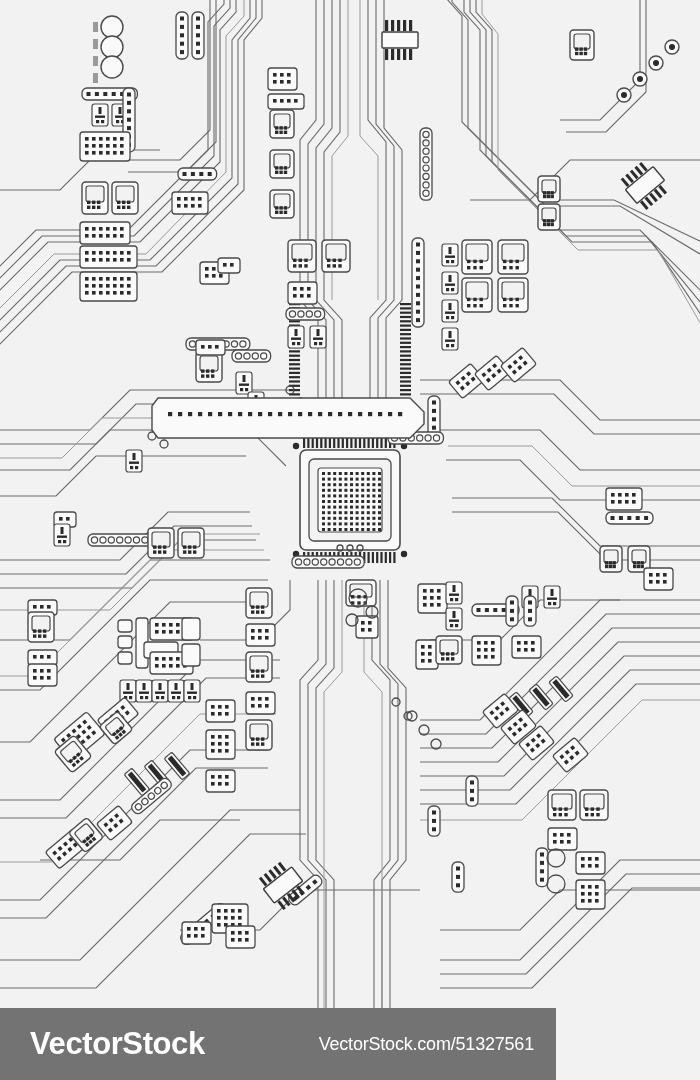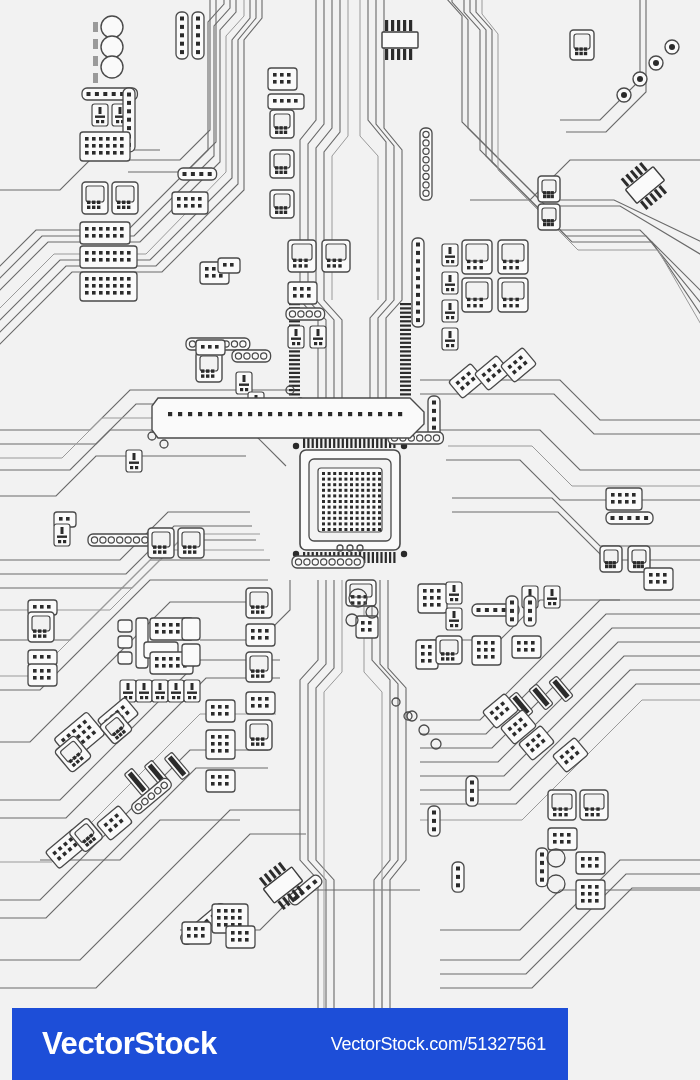--- a/index.html
+++ b/index.html
@@ -1,20 +1,20 @@
 <!DOCTYPE html>
 <html><head>
 <meta charset="utf-8">
 <style>
   html,body{margin:0;padding:0;background:#fff;}
   body{font-family:"Liberation Sans",sans-serif;}
   #stage{position:relative;width:700px;height:1080px;overflow:hidden;background:#f2f2f2;}
   #board{position:absolute;left:0;top:0;width:700px;height:1008px;overflow:hidden;background:#f2f2f2;}
   #board svg{display:block;width:700px;height:1008px;}
-  #footer{position:absolute;left:12px;top:1008px;width:556px;height:72px;background:#1d4ed8;}
+  #footer{position:absolute;left:0;top:1008px;width:556px;height:72px;background:#737373;}
   .f-brand{position:absolute;left:30px;top:50%;transform:translateY(-50%);
     color:#fff;font-size:31px;font-weight:700;letter-spacing:-0.4px;
     font-family:"Liberation Sans",sans-serif;white-space:nowrap;}
   .f-url{position:absolute;right:22px;top:50%;transform:translateY(-50%);
     color:#fff;font-size:18px;font-weight:400;letter-spacing:-0.2px;
     font-family:"Liberation Sans",sans-serif;white-space:nowrap;}
 </style>
 </head>
 <body>
 

